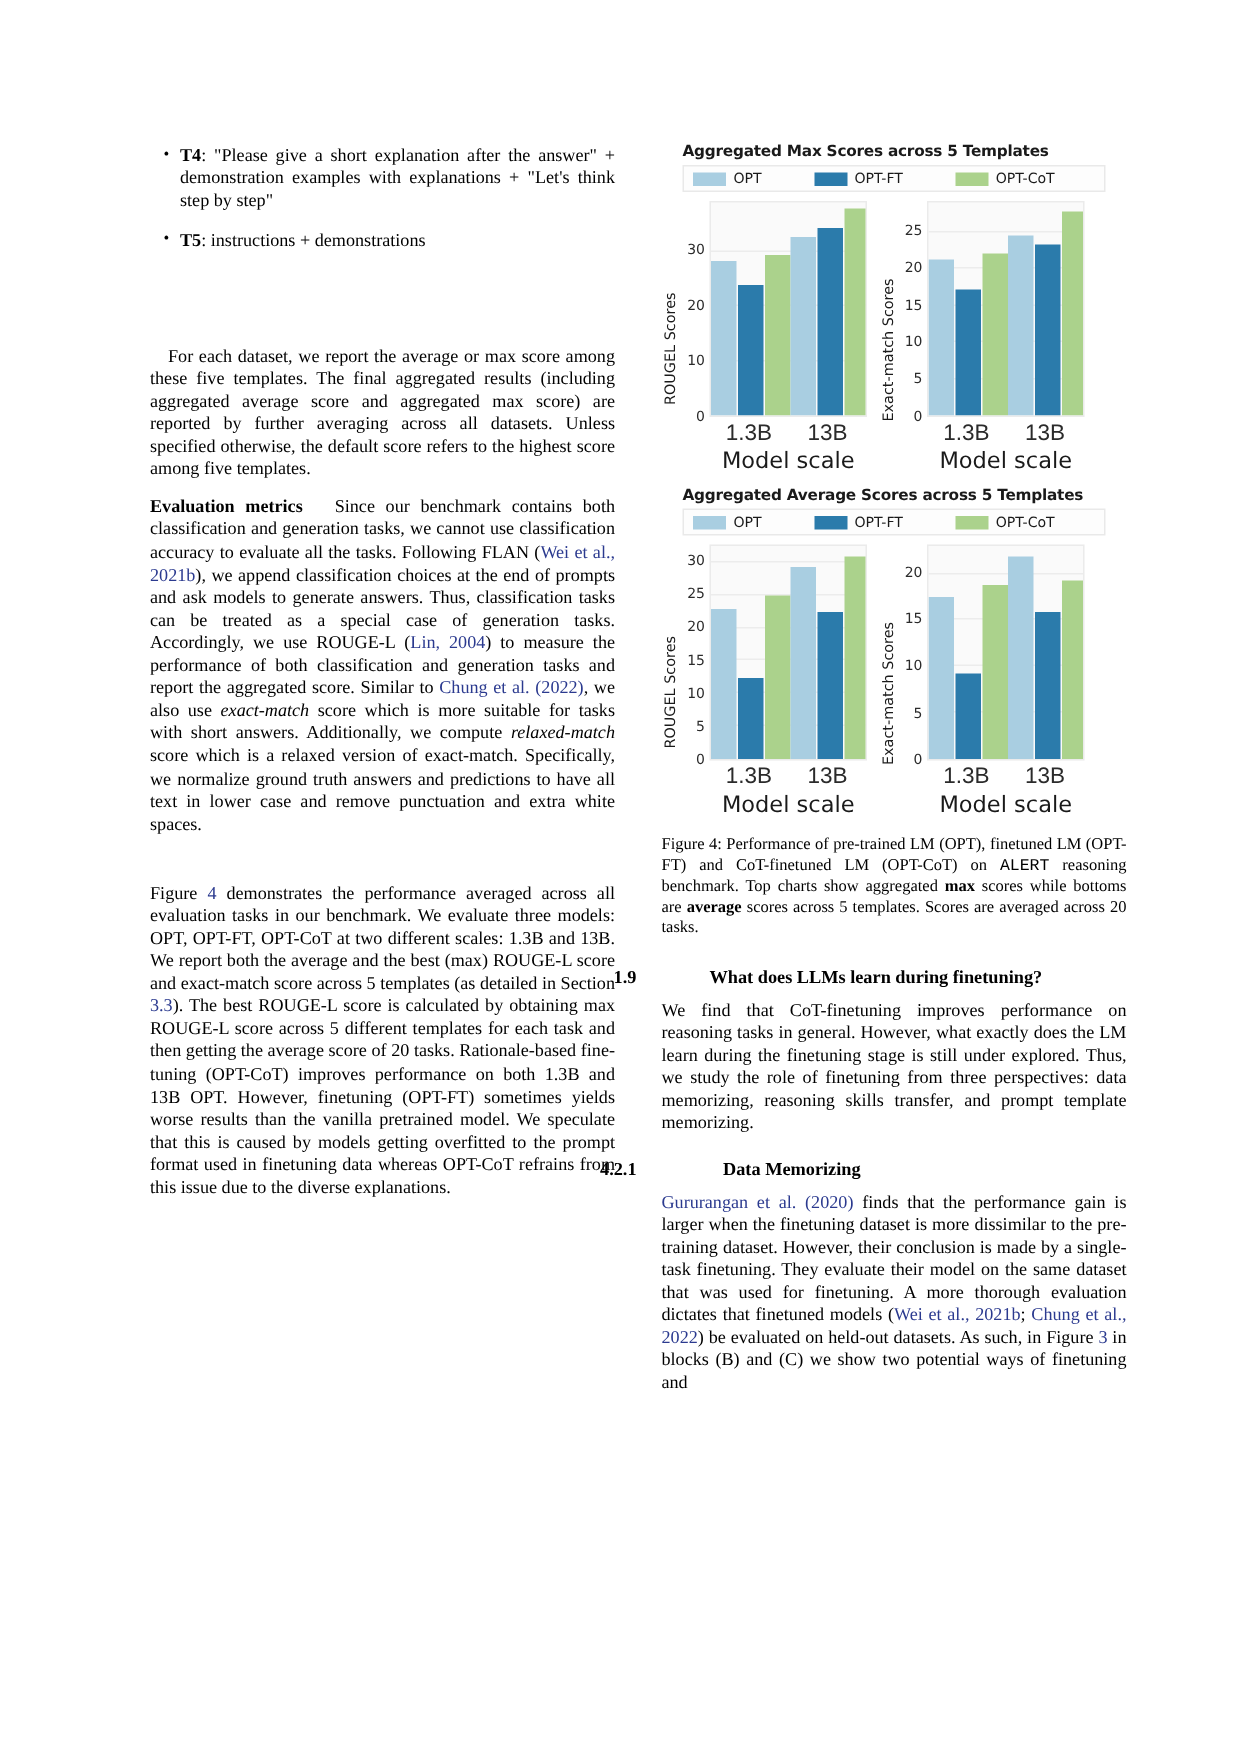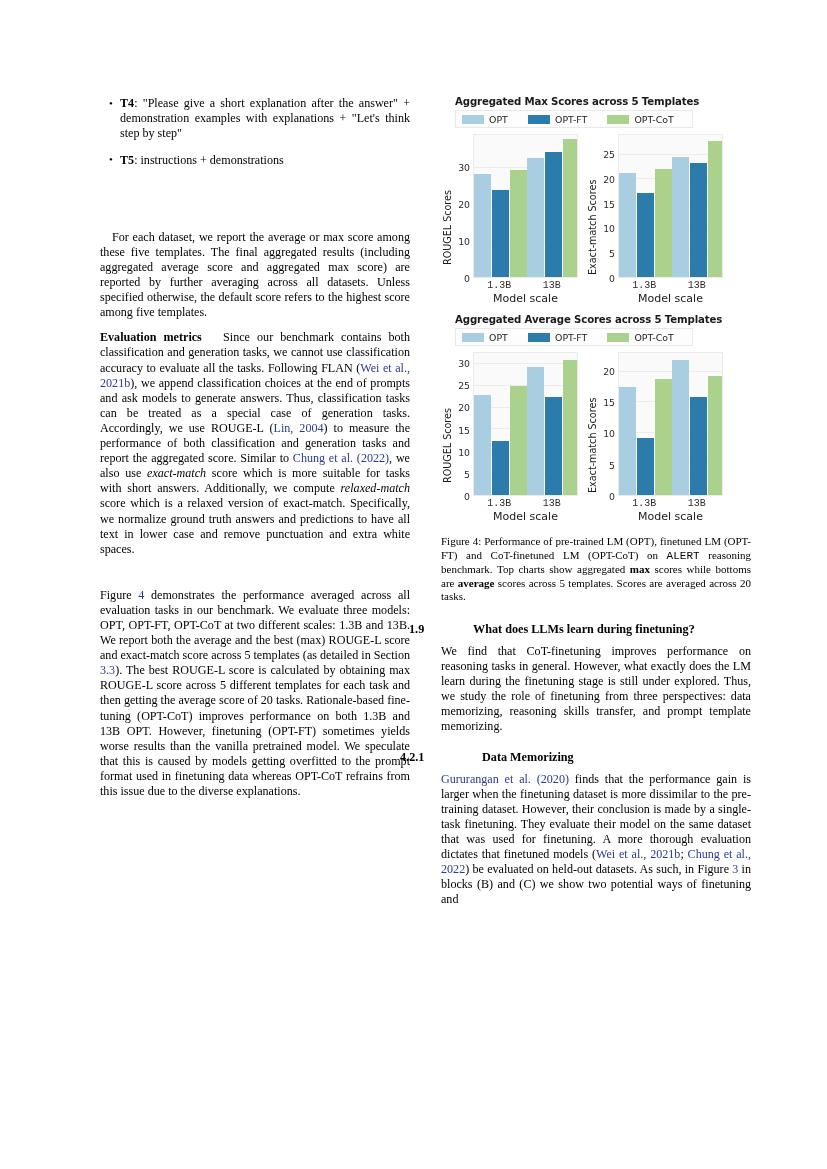--- a/index.html
+++ b/index.html
@@ -112,21 +112,21 @@
     margin-left: 14px;
     margin-bottom: 3px;
     white-space: nowrap;
   }
   .legend {
     display: flex;
     align-items: center;
     gap: 0px;
     margin-left: 14px;
     margin-bottom: 6px;
-    width: 238px;
+    width: 282px;
     border: 1px solid #e9e9e9;
     background: #fdfdfd;
     padding: 2.5px 2px;
     box-sizing: border-box;
   }
   .legend-item {
     display: flex;
     align-items: center;
     gap: 5px;
     flex: 1 1 auto;
@@ -212,28 +212,28 @@
   .bar {
     width: 17px;
   }
   .xticks {
     display: flex;
     margin-top: 2px;
   }
   .xtick {
     flex: 1 1 0;
     text-align: center;
-    font-family: Liberation Mono, monospace;
-    font-size: 10px;
+    font-family: Liberation Sans, sans-serif;
+    font-size: 15px;
     color: #2b2b2b;
   }
   .xlabel {
     text-align: center;
     font-family: "DejaVu Sans", sans-serif;
-    font-size: 11px;
+    font-size: 15px;
     color: #1a1a1a;
     margin-top: 1px;
   }
   .xaxis-wrap { padding-left: 19px; }
 </style>
 </head>
 <body>
 
 <div class="page">
 

